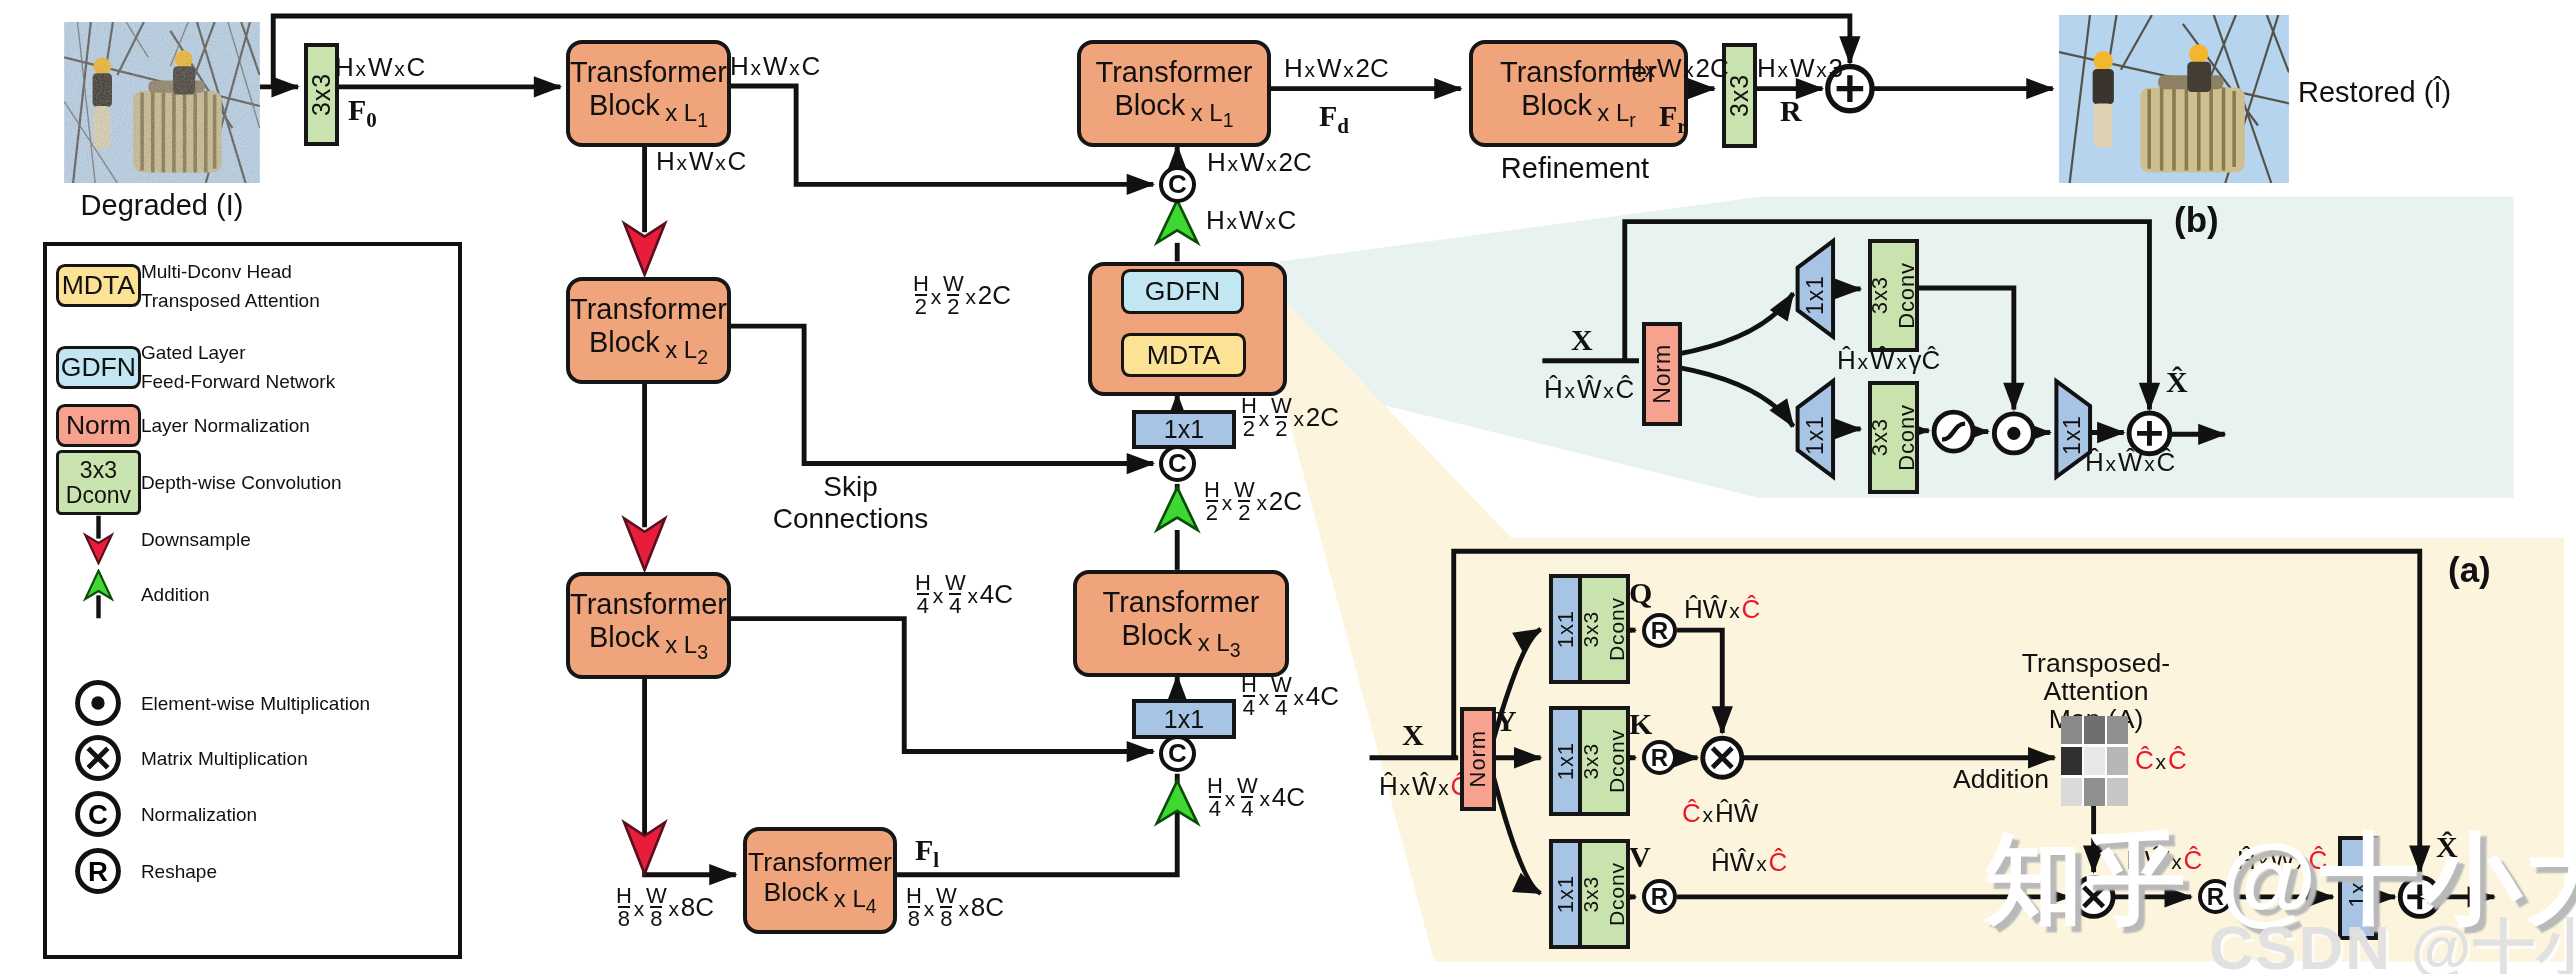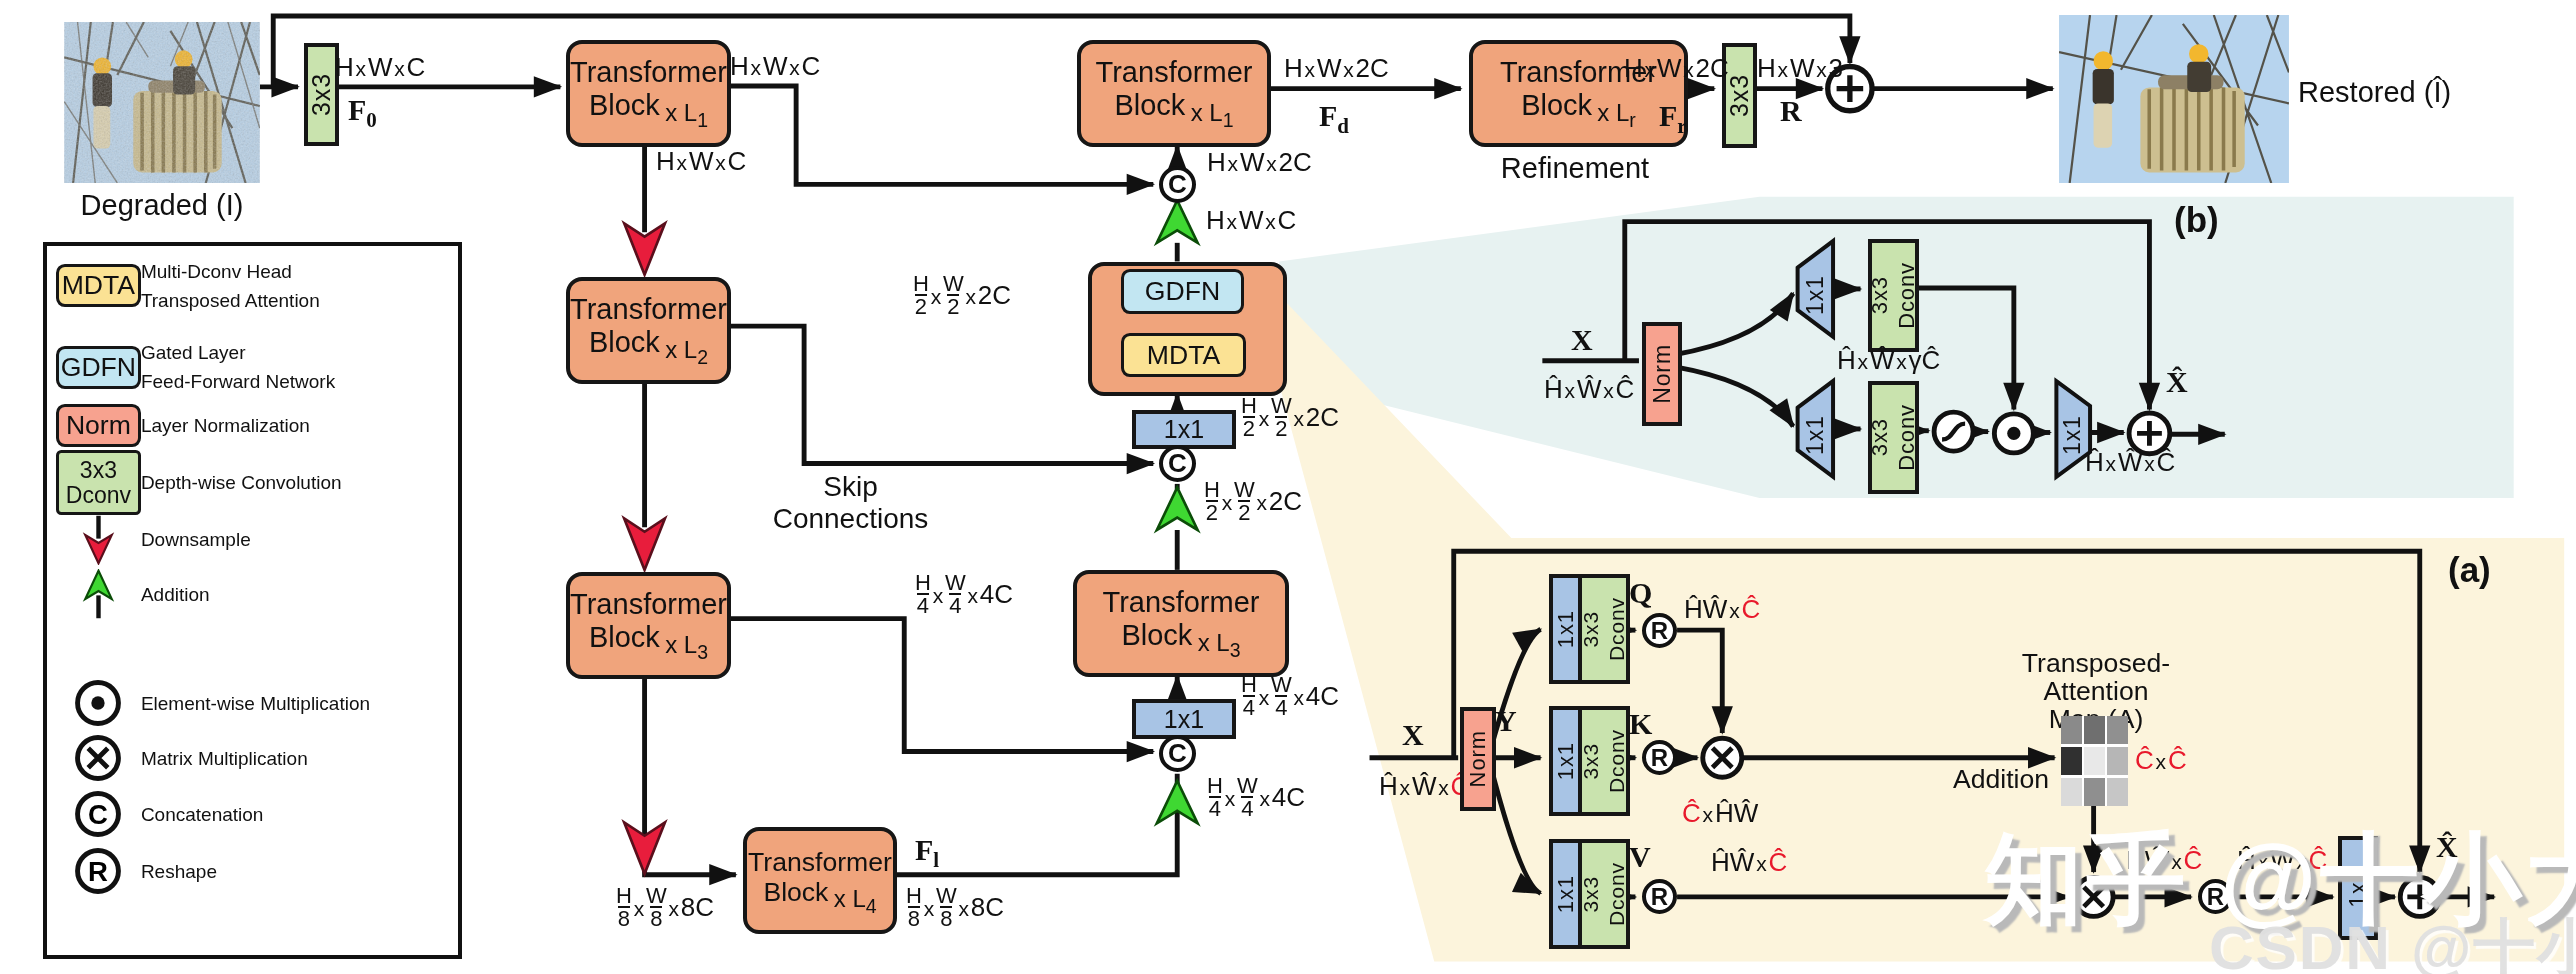--- a/index.html
+++ b/index.html
@@ -290,21 +290,21 @@
         </span>
     <span class="lt">Element-wise Multiplication</span>
   </div>
   <div class="lrow" style="left:8.9px;top:544px">
     <span class="ic">
           <svg width="48" height="48" viewBox="0 0 54 54">
             <circle cx="27" cy="27" r="23" fill="#fff" stroke="#111" stroke-width="5.5"></circle>
             <text x="27" y="38" text-anchor="middle" font-size="31" font-weight="700">C</text>
           </svg>
         </span>
-    <span class="lt">Concatenation</span>
+    <span class="lt">Normalization</span>
   </div>
   <div class="lrow" style="left:8.9px;top:601px">
     <span class="ic">
           <svg width="48" height="48" viewBox="0 0 54 54">
             <circle cx="27" cy="27" r="23" fill="#fff" stroke="#111" stroke-width="5.5"></circle>
             <text x="27" y="38" text-anchor="middle" font-size="31" font-weight="700">R</text>
           </svg>
         </span>
     <span class="lt">Reshape</span>
   </div>

